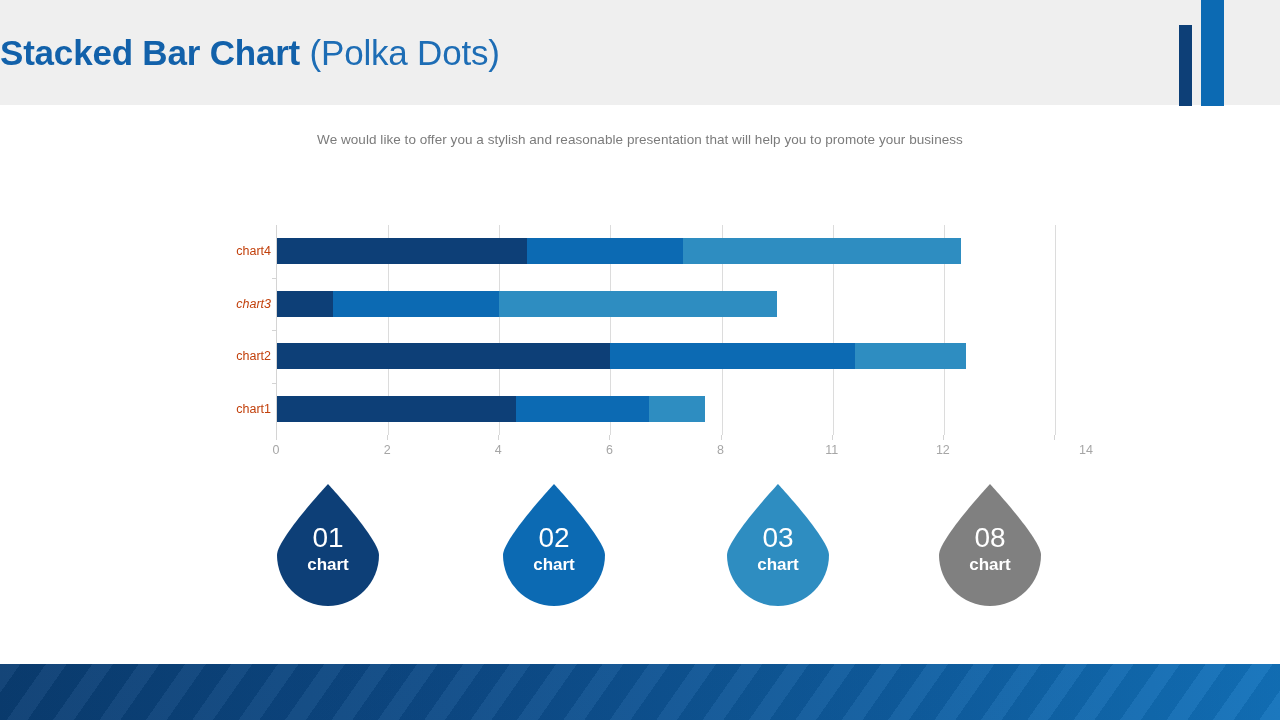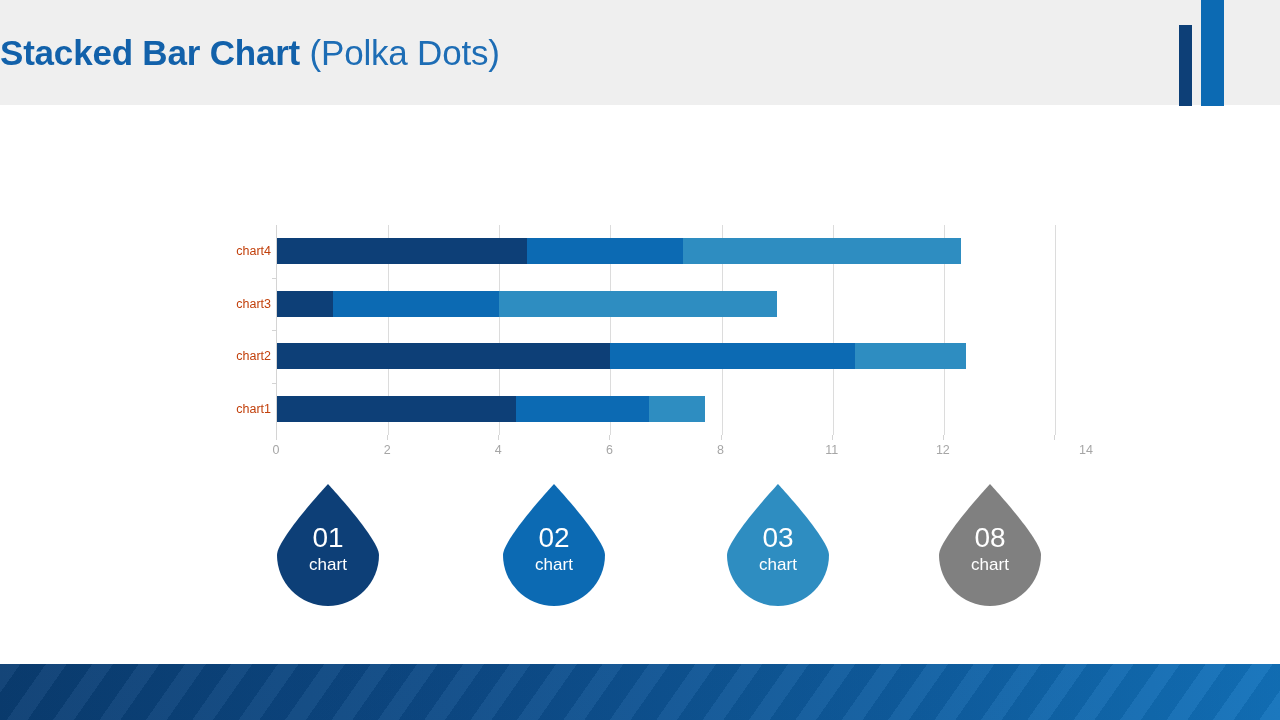--- a/index.html
+++ b/index.html
@@ -86,21 +86,21 @@
     position: absolute; width: 102px; height: 122px;
   }
   .droplet .shape {
     position: absolute; left: 0; top: 0; width: 102px; height: 122px;
   }
   .droplet .labels {
     position: absolute; left: 0; top: 38px; width: 102px;
     text-align: center; color: #ffffff;
   }
   .droplet .num { font-size: 28px; line-height: 32px; font-weight: normal; }
-  .droplet .cap { font-size: 17px; line-height: 22px; }
+  .droplet .cap { font-size: 17px; line-height: 22px; font-weight: bold; }
 
   
   .bottom-band {
     position: absolute; left: 0; top: 664px; width: 1280px; height: 56px;
     background:
       repeating-linear-gradient(
         -55deg,
         rgba(255,255,255,0.045) 0px,
         rgba(255,255,255,0.045) 17px,
         rgba(0,0,0,0.05) 17px,
@@ -119,25 +119,26 @@
   <div class="title">
     <span class="t-bold">Stacked Bar Chart</span>
     <span class="t-light">(Polka Dots)</span>
   </div>
 
   <div class="deco-wrap">
     <div class="deco-bar-dark"></div>
     <div class="deco-bar-blue"></div>
   </div>
 
+  <div class="subtitle">We would like to offer you a stylish and reasonable presentation that will help you to promote your business</div>
 
   <div class="chart-area">
     <div class="y-labels" id="y-labels">
         <div class="y-label" style="top: 26.25px;">chart4</div>
-        <div class="y-label" style="top: 78.75px;">chart3</div>
+        <div class="y-label" style="top: 78.75px; font-style: italic;">chart3</div>
         <div class="y-label" style="top: 131.25px;">chart2</div>
         <div class="y-label" style="top: 183.75px;">chart1</div>
       </div>
     <div class="plot" id="plot">
         <div class="gridline" style="left: 111.143px;"></div>
         <div class="gridline" style="left: 222.286px;"></div>
         <div class="gridline" style="left: 333.429px;"></div>
         <div class="gridline" style="left: 444.571px;"></div>
         <div class="gridline" style="left: 555.714px;"></div>
         <div class="gridline" style="left: 666.857px;"></div>

